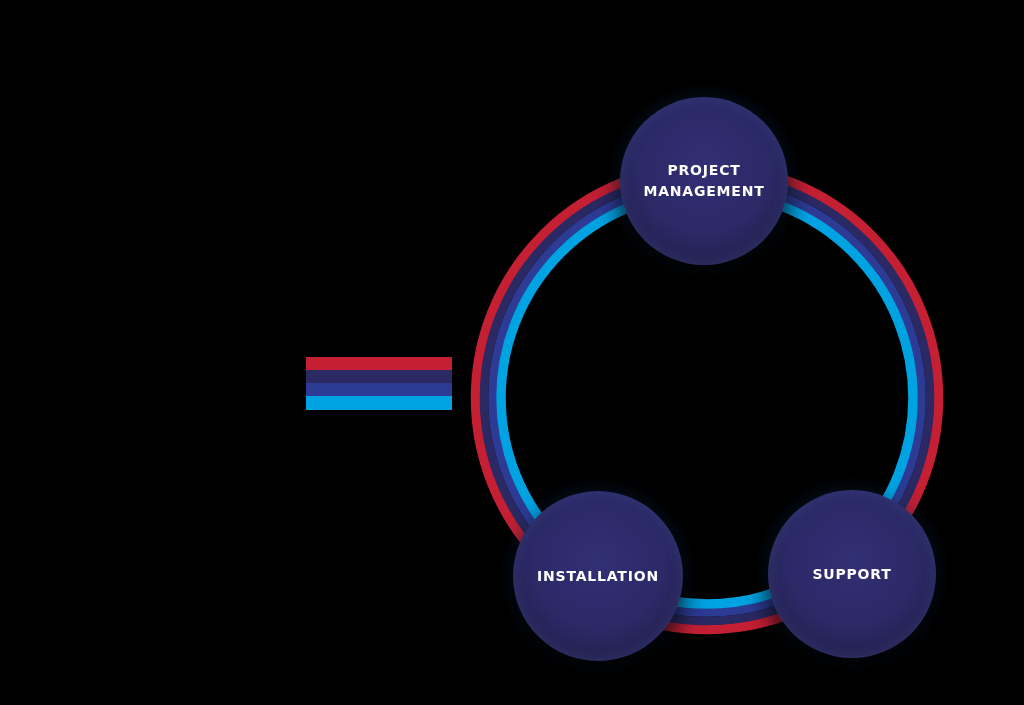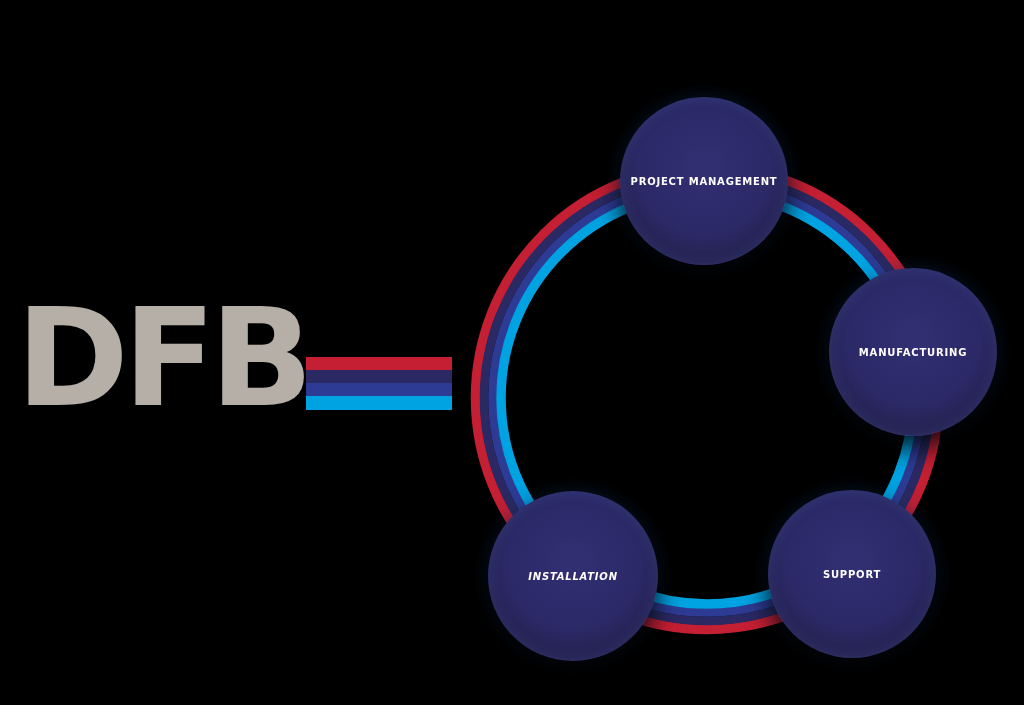--- a/index.html
+++ b/index.html
@@ -38,55 +38,51 @@
       var(--circle_fill) 52%,
       var(--circle_dark) 74%,
       var(--circle_rim) 95%,
       var(--circle_fill) 100%);
     box-shadow:0 12px 26px rgba(0,0,0,.85),
                0 0 20px rgba(40,110,200,.22),
                inset 0 0 14px rgba(100,150,240,.18);
   }
   .node span{
     display:block;max-width:150px;
-    font-weight:bold;font-size:10px;line-height:1.5;letter-spacing:.8px;
+    font-weight:bold;font-size:14px;line-height:1.5;letter-spacing:.8px;
     color:var(--label_text);
   }
 </style>
 </head>
 <body>
 
 <div class="canvas">
 
-  <div class="logo">DFB</div>
 
   <div class="bar">
     <div class="st st-red"></div>
     <div class="st st-navy"></div>
     <div class="st st-royal"></div>
     <div class="st st-cyan"></div>
   </div>
 
   <svg class="ring" width="1024" height="705" viewBox="0 0 1024 705">
     <circle class="rs rs-red" cx="707" cy="398" r="231.5"></circle>
     <circle class="rs rs-navy" cx="707" cy="398" r="223"></circle>
     <circle class="rs rs-royal" cx="707" cy="398" r="214.5"></circle>
     <circle class="rs rs-cyan" cx="707" cy="398" r="206"></circle>
   </svg>
 
   <div class="node" style="left:620px;top:97px;width:168px;height:168px;">
     <span>PROJECT MANAGEMENT</span>
   </div>
 
-  <div class="node" style="left:829px;top:268px;width:168px;height:168px;">
-    <span>MANUFACTURING</span>
-  </div>
 
   <div class="node" style="left:768px;top:490px;width:168px;height:168px;">
     <span>SUPPORT</span>
   </div>
 
-  <div class="node" style="left:488px;top:491px;width:170px;height:170px;font-style:italic;">
+  <div class="node" style="left:513px;top:491px;width:170px;height:170px;">
     <span>INSTALLATION</span>
   </div>
 
 
 </div>
 
 </body></html>

